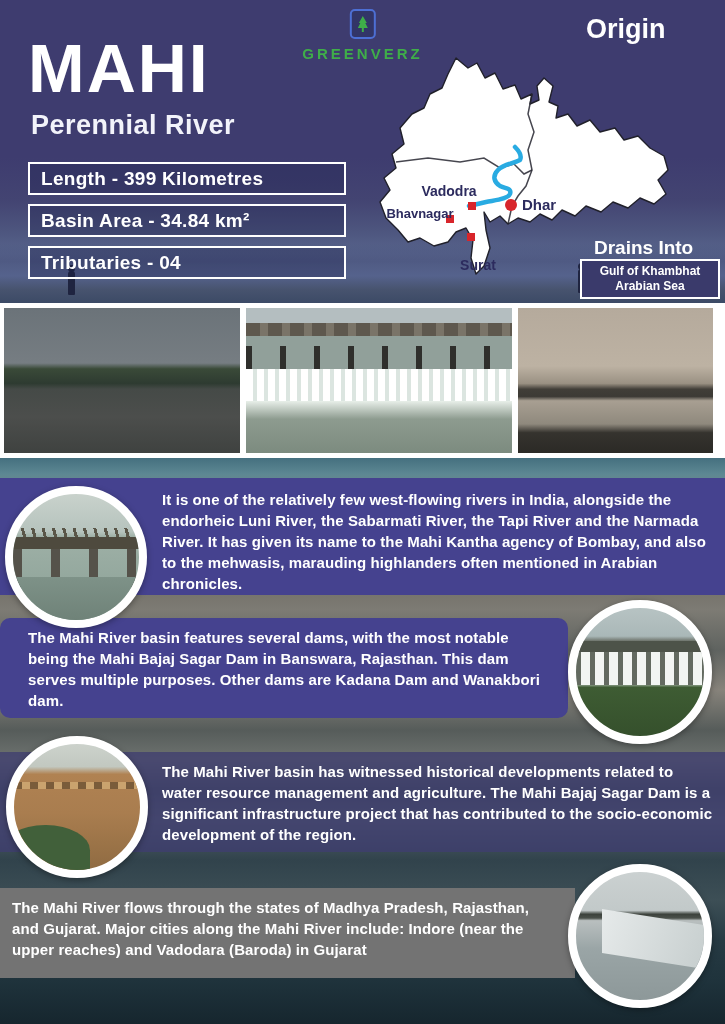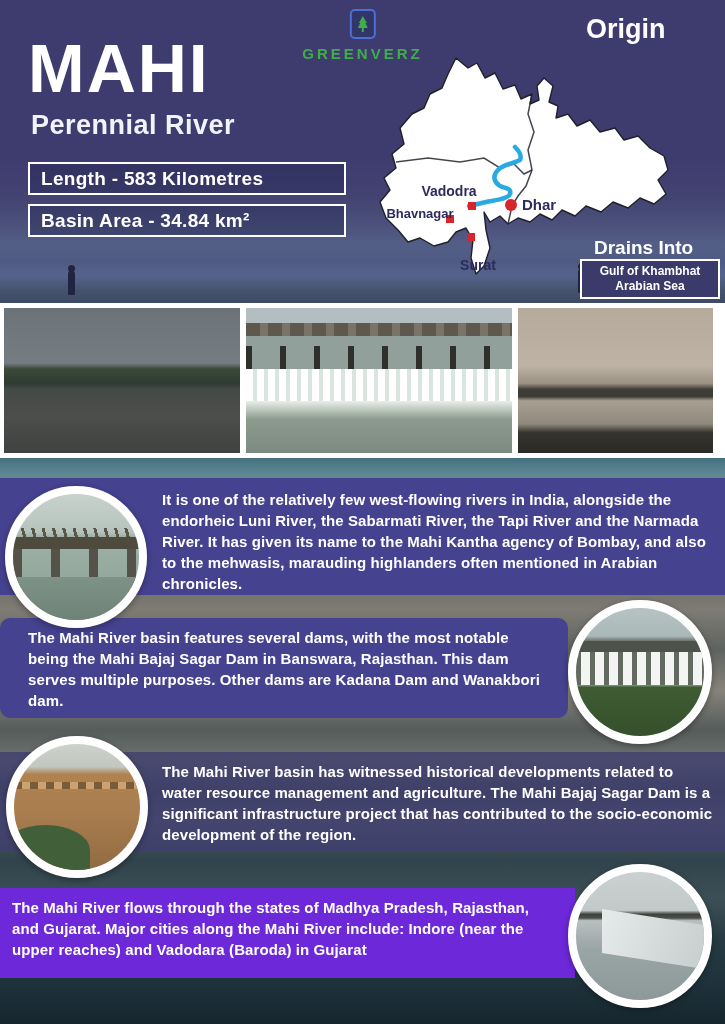--- a/index.html
+++ b/index.html
@@ -62,21 +62,21 @@
       #45707f 0px,#5d8893 16px,#7b8784 42px,#8a8277 72px,#6d6a62 112px,
       #7d7b74 152px,#5f6360 192px,#87837b 232px,#565c5a 272px,#6e7370 302px,
       #3f4d52 332px,#55616b 362px,#31434c 402px,#3d4f56 442px,#263a43 482px,
       #1f333c 522px,#16262e 566px);
   }
   .panel{position:absolute;box-sizing:border-box;color:#ffffff;font-size:15px;font-weight:700;line-height:1.4;letter-spacing:.1px;}
   .panel p{margin:0;}
   .panel1{left:0;top:478px;width:725px;height:117px;background:#45428f;padding:11px 12px 0 162px;}
   .panel2{left:0;top:618px;width:568px;height:100px;background:#45428f;padding:9px 16px 0 28px;border-radius:10px;}
   .panel3{left:0;top:752px;width:725px;height:100px;background:rgba(63,61,112,.78);padding:9px 12px 0 162px;}
-  .panel4{left:0;top:888px;width:575px;height:90px;background:#6d28d9;padding:9px 16px 0 12px;}
+  .panel4{left:0;top:888px;width:575px;height:90px;background:#737373;padding:9px 16px 0 12px;}
   .circle{
     position:absolute;border-radius:50%;border:8px solid #ffffff;overflow:hidden;box-sizing:border-box;
     box-shadow:0 2px 6px rgba(0,0,0,.35);
   }
   .c1{left:5px;top:486px;width:142px;height:142px;
       background:linear-gradient(180deg,#c9d2cc 0%,#b6c3bd 30%,#9eb0a6 34%,#8aa096 100%);}
   .c1 .deck{position:absolute;left:0;top:34%;width:100%;height:10%;background:#4e4a3e;}
   .c1 .truss{position:absolute;left:0;top:27%;width:100%;height:8%;background:repeating-linear-gradient(75deg,#5a5648 0 3px,transparent 3px 10px);}
   .c1 .piers{position:absolute;left:0;top:44%;width:100%;height:30%;background:repeating-linear-gradient(90deg,#55524a 0 9px,transparent 9px 38px);}
   .c1 .water{position:absolute;left:0;top:66%;width:100%;height:34%;background:linear-gradient(180deg,#7e9288 0%,#6f8278 100%);}
@@ -108,22 +108,23 @@
         <svg width="14" height="18" viewBox="0 0 14 18">
           <path d="M7 1 L11 8 L9.5 8 L12 13 L8 13 L8 17 L6 17 L6 13 L2 13 L4.5 8 L3 8 Z" fill="#3fae49"></path>
         </svg>
       </span>
       <span class="logo-text">GREENVERZ</span>
     </div>
 
     <div class="title">MAHI</div>
     <div class="subtitle">Perennial River</div>
 
-    <div class="stat-box" style="top:162px;">Length - 583 Kilometres</div>
+    <div class="stat-box" style="top:162px;">Length - 399 Kilometres</div>
     <div class="stat-box" style="top:204px;">Basin Area -  34.84 km²</div>
+    <div class="stat-box" style="top:246px;">Tributaries - 04</div>
 
     <div class="origin-heading">Origin</div>
 
     <div class="drains-heading">Drains Into</div>
     <div class="info-box drains-box">Gulf of Khambhat Arabian Sea</div>
 
     <div class="map">
       <svg viewBox="0 0 298 242">
         <path d="M84,6 L96,16 L105,11 L113,26 L123,21 L131,37 L143,33 L149,47 L160,42
           L158,52 L167,48 L165,34 L172,26 L181,34 L177,50 L186,54 L184,66 L196,62 L205,74

